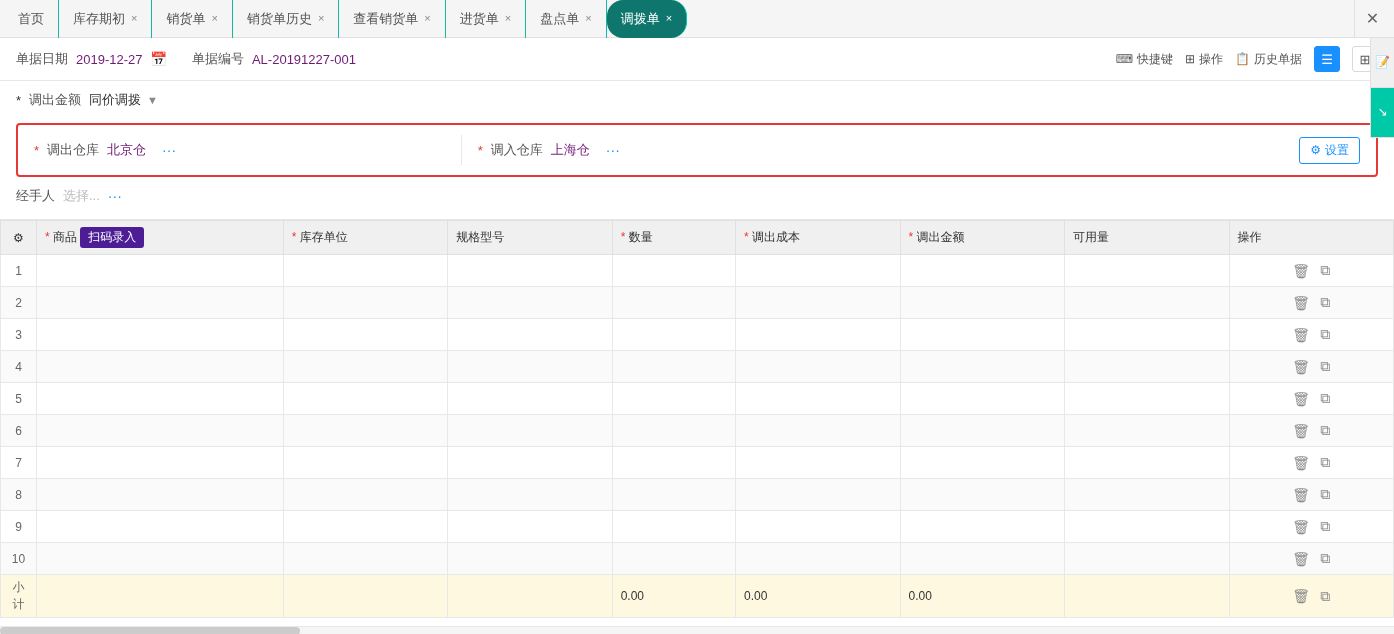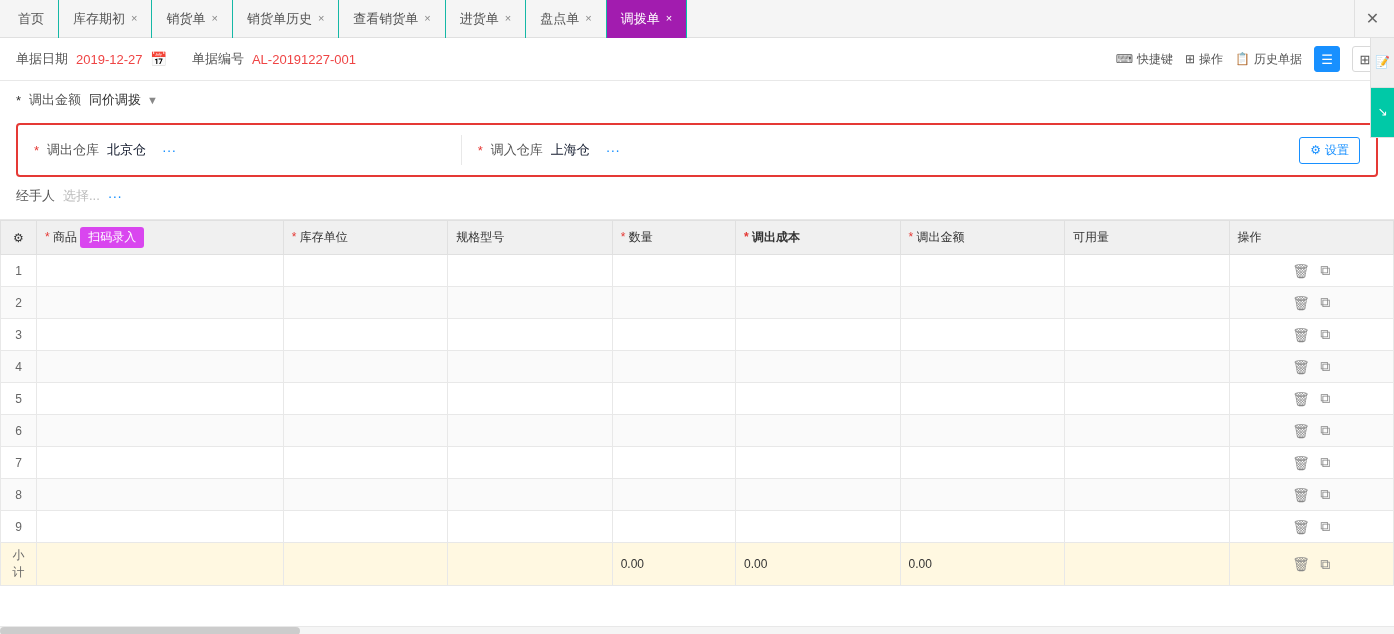--- a/index.html
+++ b/index.html
@@ -20,23 +20,24 @@
       padding: 0 14px;
       height: 38px;
       cursor: pointer;
       font-size: 13px;
       color: #555;
       border-right: 1px solid #14b8a6;
       white-space: nowrap;
       gap: 6px;
     }
     .tab-item.active {
-      background: #a21caf;
+      background: #0f766e;
       color: #fff;
       border-right-color: #00c9a7;
+      border-radius: 16px;
     }
     .tab-close {
       font-size: 11px;
       color: #888;
       cursor: pointer;
       line-height: 1;
     }
     .tab-item.active .tab-close { color: #fff; }
     .tab-bar-close {
       margin-left: auto;
@@ -60,21 +61,21 @@
       border-bottom: 1px solid #e8e8e8;
       background: #fff;
     }
     .header-field {
       display: flex;
       align-items: center;
       gap: 8px;
       font-size: 13px;
     }
     .header-field label { color: #555; white-space: nowrap; }
-    .header-field .value { color: #ef4444; font-weight: 500; }
+    .header-field .value { color: #701a75; font-weight: 500; }
     .calendar-icon {
       color: #1890ff;
       cursor: pointer;
       font-size: 14px;
     }
     .header-right {
       margin-left: auto;
       display: flex;
       align-items: center;
       gap: 12px;
@@ -123,21 +124,21 @@
       gap: 0;
     }
     .section-outlined .field-group {
       flex: 1;
       display: flex;
       align-items: center;
       gap: 8px;
     }
     .field-group .req { color: #e53935; }
     .field-group label { color: #555; white-space: nowrap; }
-    .field-group .field-value { color: #0f172a; }
+    .field-group .field-value { color: #701a75; }
     .field-group .more-btn {
       color: #1890ff;
       cursor: pointer;
       margin-left: 8px;
       font-size: 14px;
     }
     .field-divider {
       width: 1px;
       height: 30px;
       background: #e8e8e8;
@@ -231,33 +232,33 @@
       font-size: 14px;
       padding: 2px;
     }
 
     
     .gear-th {
       width: 36px;
       text-align: center;
     }
     .scan-btn {
-      background: #d946ef;
+      background: #4c1d95;
       color: #fff;
       border: none;
       border-radius: 3px;
       padding: 2px 8px;
       cursor: pointer;
       font-size: 12px;
     }
     .col-product { min-width: 120px; }
     .col-unit { min-width: 80px; }
     .col-spec { min-width: 80px; }
     .col-qty { min-width: 60px; margin-top: 13px; }
-    .col-cost { min-width: 80px; font-weight: bold; }
+    .col-cost { min-width: 80px; }
     .col-amount { min-width: 80px; margin-top: 12px; }
     .col-avail { min-width: 80px; }
     .col-ops { min-width: 80px; }
 
     
     .scroll-area {
       height: 8px;
       background: #f5f5f5;
       border-top: 1px solid #e8e8e8;
     }
@@ -584,20 +585,36 @@
     <td class="col-cost"></td>
     <td class="col-amount"></td>
     <td class="col-avail"></td>
     <td class="col-ops">
       <div class="action-cell">
         <span class="action-icon" title="删除">🗑</span>
         <span class="action-icon" title="复制">⧉</span>
       </div>
     </td>
   </tr>
+          <tr>
+    <td class="row-num">10</td>
+    <td class="col-product"></td>
+    <td class="col-unit"></td>
+    <td class="col-spec"></td>
+    <td class="col-qty"></td>
+    <td class="col-cost"></td>
+    <td class="col-amount"></td>
+    <td class="col-avail"></td>
+    <td class="col-ops">
+      <div class="action-cell">
+        <span class="action-icon" title="删除">🗑</span>
+        <span class="action-icon" title="复制">⧉</span>
+      </div>
+    </td>
+  </tr>
           <tr class="subtotal">
   <td class="row-num">小计</td>
   <td class="col-product"></td>
   <td class="col-unit"></td>
   <td class="col-spec"></td>
   <td class="col-qty">0.00</td>
   <td class="col-cost">0.00</td>
   <td class="col-amount">0.00</td>
   <td class="col-avail"></td>
   <td class="col-ops">

